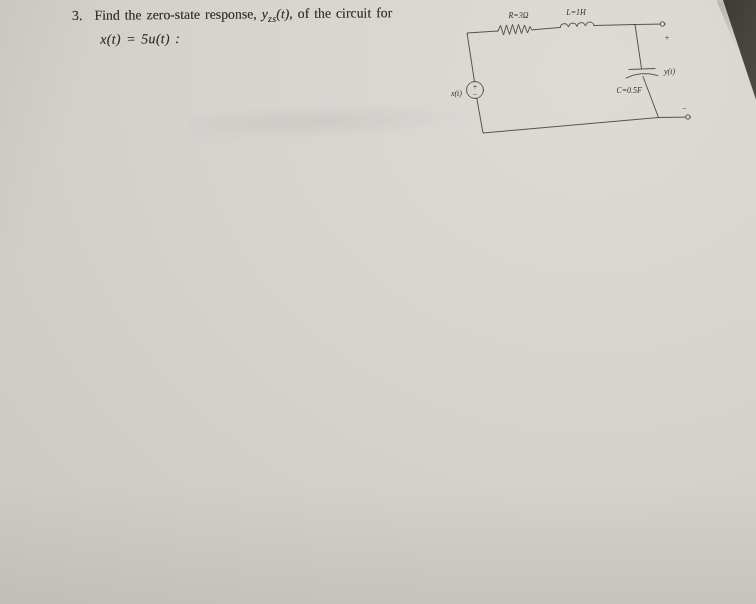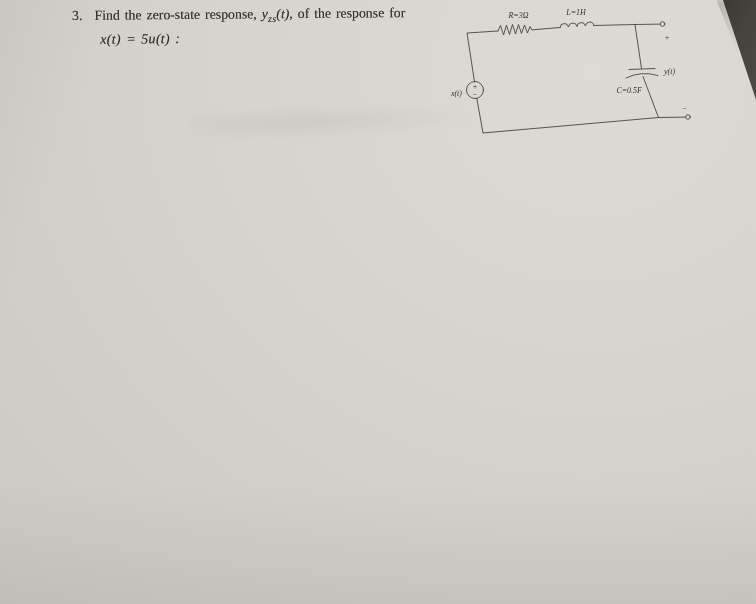--- a/index.html
+++ b/index.html
@@ -58,21 +58,21 @@
 </style>
 </head>
 <body>
 
 <div class="scene">
   <div class="paper">
     <div class="smudge"></div>
 
     <div class="problem">
       <div class="line1">
-        <span class="num">3.</span><span>Find the zero-state response, </span><span class="mi"><span class="it">y</span><sub>zs</sub><span class="it">(t)</span></span><span>, of the response for</span>
+        <span class="num">3.</span><span>Find the zero-state response, </span><span class="mi"><span class="it">y</span><sub>zs</sub><span class="it">(t)</span></span><span>, of the circuit for</span>
       </div>
       <div class="line2">x(t) = 5u(t) :</div>
     </div>
 
     <svg class="circuit" viewBox="0 0 290 145">
 
       <path d="M42.5,81.6 L35,33 L66,31"></path>
 
       <path d="M66,31 L68.5,25.5 L71.5,35 L74.5,25 L77.5,34.5 L80.5,24.5 L83.5,34 L86.5,24.5 L89.5,33.5 L92.5,25 L95.5,33 L98,26.5 L100,30 L104,29.5"></path>
 

